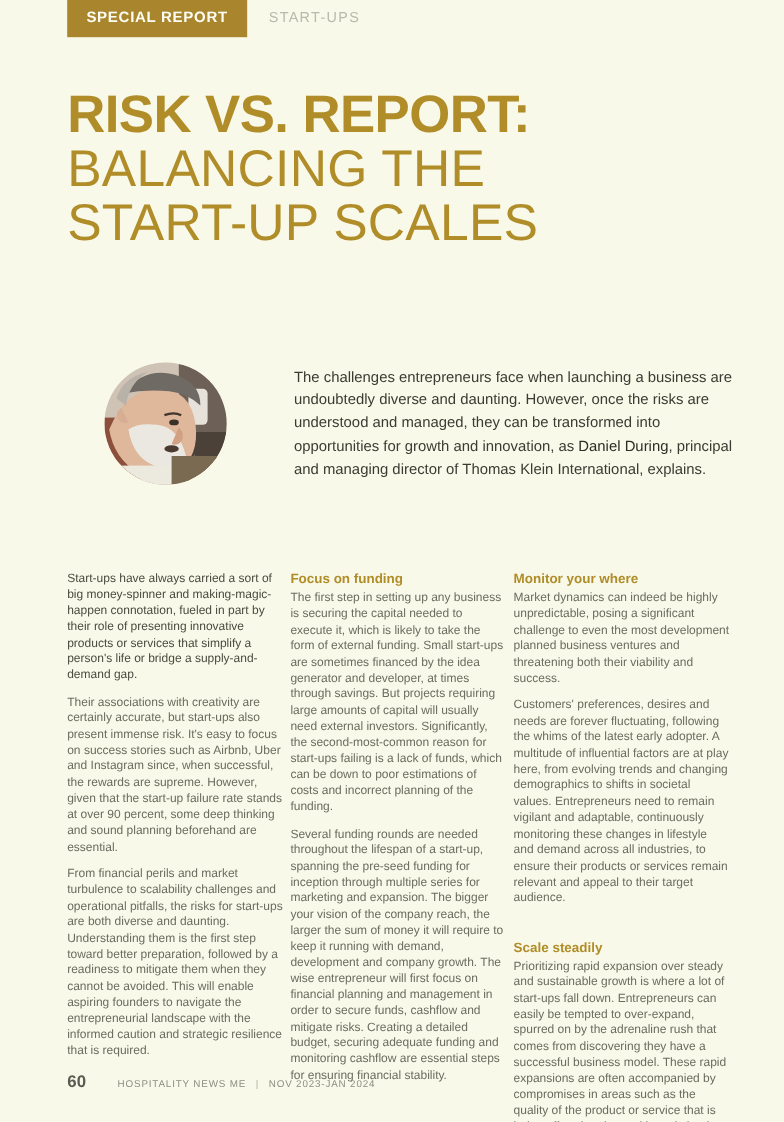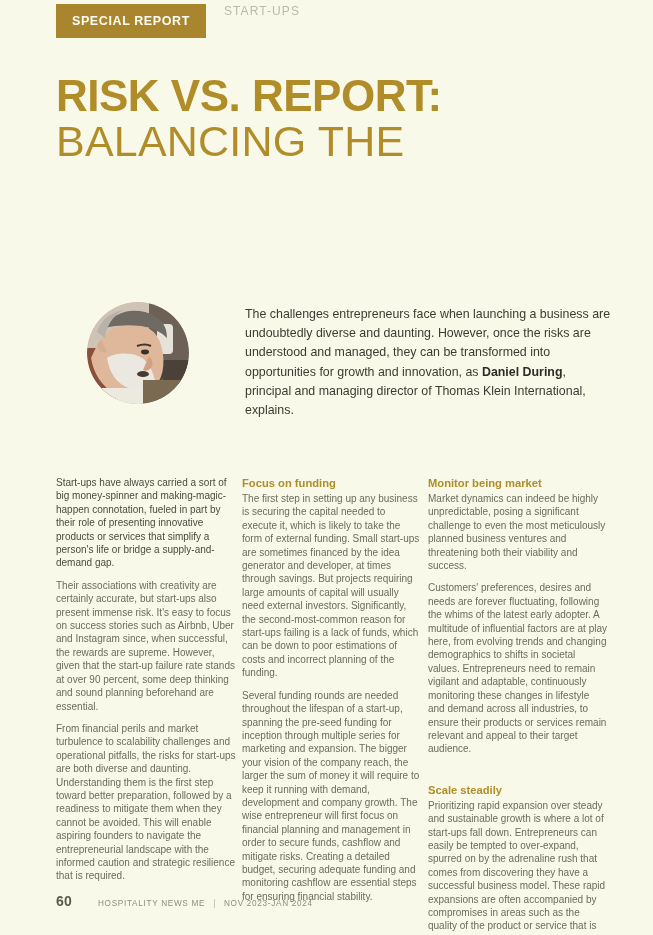--- a/index.html
+++ b/index.html
@@ -22,21 +22,21 @@
     background: #f9f9e9;
   }
 
   
   .kicker-row {
     position: absolute;
     left: 0;
     top: 4px;
     height: 20px;
     display: flex;
-    align-items: flex-start;
+    align-items: center;
   }
   .badge {
     margin-left: 56px;
     background: #a9862e;
     color: #fdfdf4;
     font-size: 12.5px;
     font-weight: bold;
     letter-spacing: 0.6px;
     padding: 0 16px;
     display: flex;
@@ -99,21 +99,21 @@
   .standfirst {
     position: absolute;
     left: 245px;
     top: 305px;
     width: 366px;
     font-size: 12.4px;
     line-height: 19.2px;
     color: #3b3b33;
   }
   .standfirst b {
-    font-weight: bold;
+    font-weight: normal;
     color: #2d2d26;
   }
 
   
   .columns {
     position: absolute;
     left: 56px;
     top: 476px;
     width: 556px;
     display: flex;
@@ -176,20 +176,21 @@
 <div class="page">
 
   <div class="kicker-row">
     <div class="badge">SPECIAL REPORT</div>
     <div class="kicker-section">START-UPS</div>
   </div>
 
   <div class="headline">
     <div class="line1">RISK VS. REPORT:</div>
     <div class="line2">BALANCING THE</div>
+    <div class="line3">START-UP SCALES</div>
   </div>
 
   <div class="portrait">
     <svg viewBox="0 0 102 102">
       <defs>
         <clipPath id="circ">
             <circle cx="51" cy="51" r="51"></circle>
           </clipPath>
       </defs>
       <g clip-path="url(#circ)">
@@ -223,22 +224,22 @@
         <p class="body-p lead">Start-ups have always carried a sort of big money-spinner and making-magic-happen connotation, fueled in part by their role of presenting innovative products or services that simplify a person's life or bridge a supply-and-demand gap.</p>
         <p class="body-p">Their associations with creativity are certainly accurate, but start-ups also present immense risk. It's easy to focus on success stories such as Airbnb, Uber and Instagram since, when successful, the rewards are supreme. However, given that the start-up failure rate stands at over 90 percent, some deep thinking and sound planning beforehand are essential.</p>
         <p class="body-p">From financial perils and market turbulence to scalability challenges and operational pitfalls, the risks for start-ups are both diverse and daunting. Understanding them is the first step toward better preparation, followed by a readiness to mitigate them when they cannot be avoided. This will enable aspiring founders to navigate the entrepreneurial landscape with the informed caution and strategic resilience that is required.</p>
       </div>
       <div class="col">
         <h3 class="subhead">Focus on funding</h3>
         <p class="body-p">The first step in setting up any business is securing the capital needed to execute it, which is likely to take the form of external funding. Small start-ups are sometimes financed by the idea generator and developer, at times through savings. But projects requiring large amounts of capital will usually need external investors. Significantly, the second-most-common reason for start-ups failing is a lack of funds, which can be down to poor estimations of costs and incorrect planning of the funding.</p>
         <p class="body-p">Several funding rounds are needed throughout the lifespan of a start-up, spanning the pre-seed funding for inception through multiple series for marketing and expansion. The bigger your vision of the company reach, the larger the sum of money it will require to keep it running with demand, development and company growth. The wise entrepreneur will first focus on financial planning and management in order to secure funds, cashflow and mitigate risks. Creating a detailed budget, securing adequate funding and monitoring cashflow are essential steps for ensuring financial stability.</p>
       </div>
       <div class="col">
-        <h3 class="subhead">Monitor being market</h3>
-        <p class="body-p">Market dynamics can indeed be highly unpredictable, posing a significant challenge to even the most meticulously planned business ventures and threatening both their viability and success.</p>
+        <h3 class="subhead">Monitor your where</h3>
+        <p class="body-p">Market dynamics can indeed be highly unpredictable, posing a significant challenge to even the most development planned business ventures and threatening both their viability and success.</p>
         <p class="body-p">Customers' preferences, desires and needs are forever fluctuating, following the whims of the latest early adopter. A multitude of influential factors are at play here, from evolving trends and changing demographics to shifts in societal values. Entrepreneurs need to remain vigilant and adaptable, continuously monitoring these changes in lifestyle and demand across all industries, to ensure their products or services remain relevant and appeal to their target audience.</p>
         <h3 class="subhead spaced">Scale steadily</h3>
         <p class="body-p">Prioritizing rapid expansion over steady and sustainable growth is where a lot of start-ups fall down. Entrepreneurs can easily be tempted to over-expand, spurred on by the adrenaline rush that comes from discovering they have a successful business model. These rapid expansions are often accompanied by compromises in areas such as the quality of the product or service that is being offered and can ultimately lead to the downfall of a company.</p>
       </div>
     </div>
 
   <div class="footer">
     <div class="folio">60</div>
     <div class="footer-meta">
       <span>HOSPITALITY NEWS ME</span>

